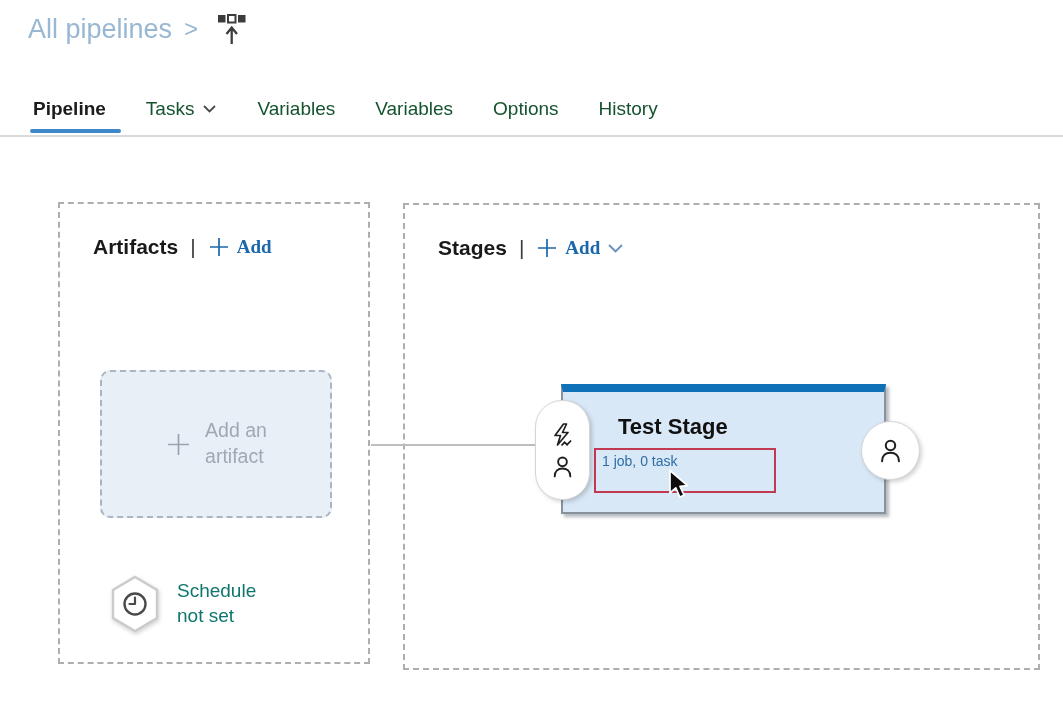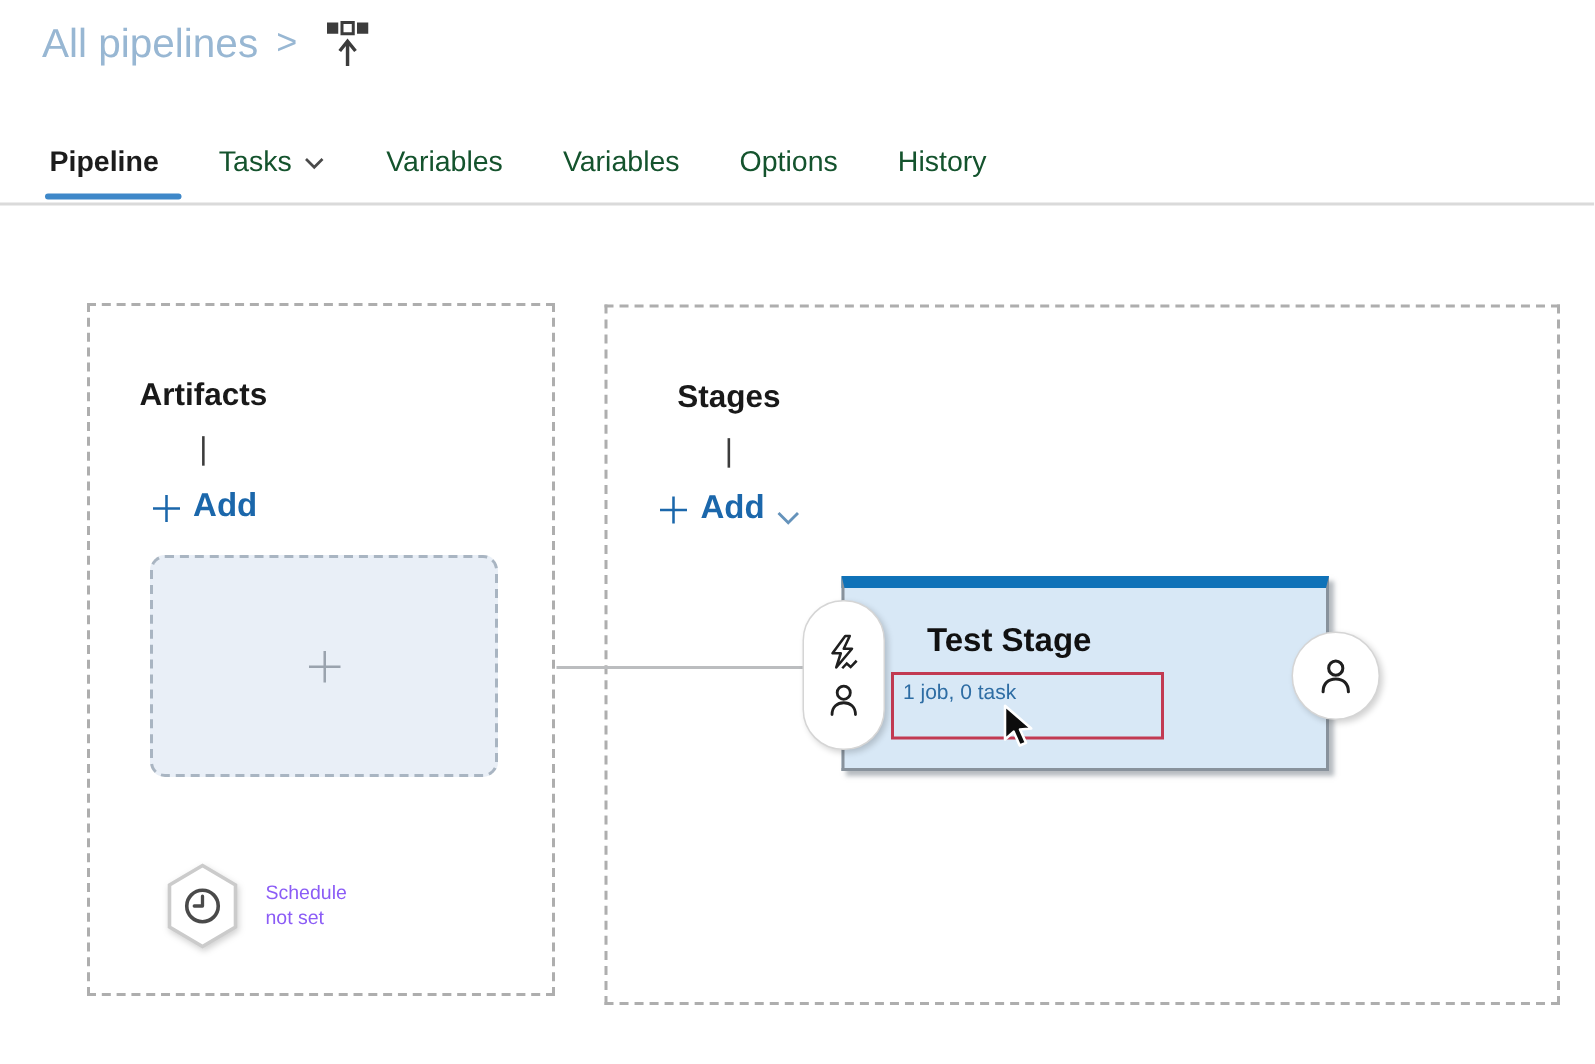--- a/index.html
+++ b/index.html
@@ -16,35 +16,35 @@
   
   .tabbar{position:absolute;left:33px;top:88px;display:flex;align-items:center;gap:40px;height:42px;}
   .tab{display:flex;align-items:center;gap:8px;font-size:19px;color:#14532d;cursor:pointer;white-space:nowrap;}
   .tab.active{font-weight:700;color:#1c1c1c;}
   .tab-underline{position:absolute;left:30px;top:129px;width:91px;height:3.5px;background:var(--active-tab-underline);border-radius:2px;}
   .tab-divider{position:absolute;left:0;top:135px;width:1063px;height:2px;background:#dadada;}
   
   .panel{position:absolute;border:2px dashed #aeaeae;background:transparent;box-sizing:border-box;}
   .panel.artifacts{left:58px;top:202px;width:312px;height:462px;}
   .panel.stages{left:403px;top:203px;width:637px;height:467px;}
-  .panel-head{position:absolute;left:33px;top:48px;display:flex;align-items:center;gap:12px;flex-direction:column;}
+  .panel-head{position:absolute;left:33px;top:31px;display:flex;align-items:center;gap:12px;}
   .panel-title{font-size:21px;font-weight:700;color:#191919;}
   .panel-divider{font-size:21px;font-weight:300;color:#3c3c3c;}
-  .add-btn{display:flex;align-items:flex-end;gap:7px;background:none;border:none;padding:0;cursor:pointer;
-           font-family:Liberation Sans, sans-serif;font-size:22px;font-weight:700;color:var(--link-blue);}
+  .add-btn{display:flex;align-items:center;gap:7px;background:none;border:none;padding:0;cursor:pointer;
+           font-family:Liberation Serif, serif;font-size:19px;font-weight:700;color:var(--link-blue);}
   
   .artifact-placeholder{position:absolute;left:40px;top:166px;width:232px;height:148px;box-sizing:border-box;
     background:#e9eff7;border:2px dashed #a9b5c2;border-radius:10px;
     display:flex;align-items:center;justify-content:center;gap:13px;cursor:pointer;}
   .ph-text{font-size:19.5px;line-height:1.32;color:#a1a8b2;}
   .ph-text span{display:block;}
   
   .schedule{position:absolute;left:48px;top:370px;display:flex;align-items:center;gap:15px;cursor:pointer;}
   .hex-icon{filter:drop-shadow(1px 2px 2px rgba(0,0,0,0.18));}
-  .schedule-text{font-size:13px;line-height:1.3;color:#8b5cf6;}
+  .schedule-text{font-size:19px;line-height:1.3;color:#0f766e;}
   .schedule-text span{display:block;}
   
   .connector{position:absolute;left:371px;top:444px;width:166px;height:2px;background:#bbbdbf;}
   
   .stage-card{position:absolute;left:561px;top:384px;width:325px;height:130px;box-sizing:border-box;
     background:var(--stage-fill);border:2px solid #88929c;border-top:8px solid var(--accent-blue);
     box-shadow:3px 3px 3px rgba(110,120,130,0.5);z-index:1;cursor:pointer;}
   .stage-name{position:absolute;left:55px;top:22px;font-size:22px;font-weight:700;color:#111;}
   .stage-summary{position:absolute;left:39px;top:61px;font-size:14px;color:var(--stage-link-blue);cursor:pointer;text-decoration:none;}
   .highlight-rect{position:absolute;left:31px;top:56px;width:182px;height:45px;box-sizing:border-box;
@@ -114,20 +114,24 @@
               <path d="M11 2 V20 M2 11 H20" stroke="#1b67ab" stroke-width="1.7" fill="none"></path>
             </svg>
           <span>Add</span>
         </button>
       </div>
 
       <div class="artifact-placeholder">
         <svg width="27" height="27" viewBox="0 0 27 27">
             <path d="M13.5 3 V24 M3 13.5 H24" stroke="#9aa3ae" stroke-width="1.7" fill="none"></path>
           </svg>
+        <span class="ph-text">
+          <span>Add an</span>
+          <span>artifact</span>
+        </span>
       </div>
 
       <div class="schedule">
         <svg class="hex-icon" width="54" height="60" viewBox="0 0 54 60">
           <polygon points="27,3 49,16 49,44 27,57 5,44 5,16" fill="#ffffff" stroke="#cbcbcb" stroke-width="2.4"></polygon>
           <circle cx="27" cy="30" r="10.5" fill="none" stroke="#4a4a4a" stroke-width="2.4"></circle>
           <path d="M27 30 V23.5 M27 30 H21.5" stroke="#4a4a4a" stroke-width="2.2" fill="none" stroke-linecap="round"></path>
         </svg>
         <span class="schedule-text">
           <span>Schedule</span>

